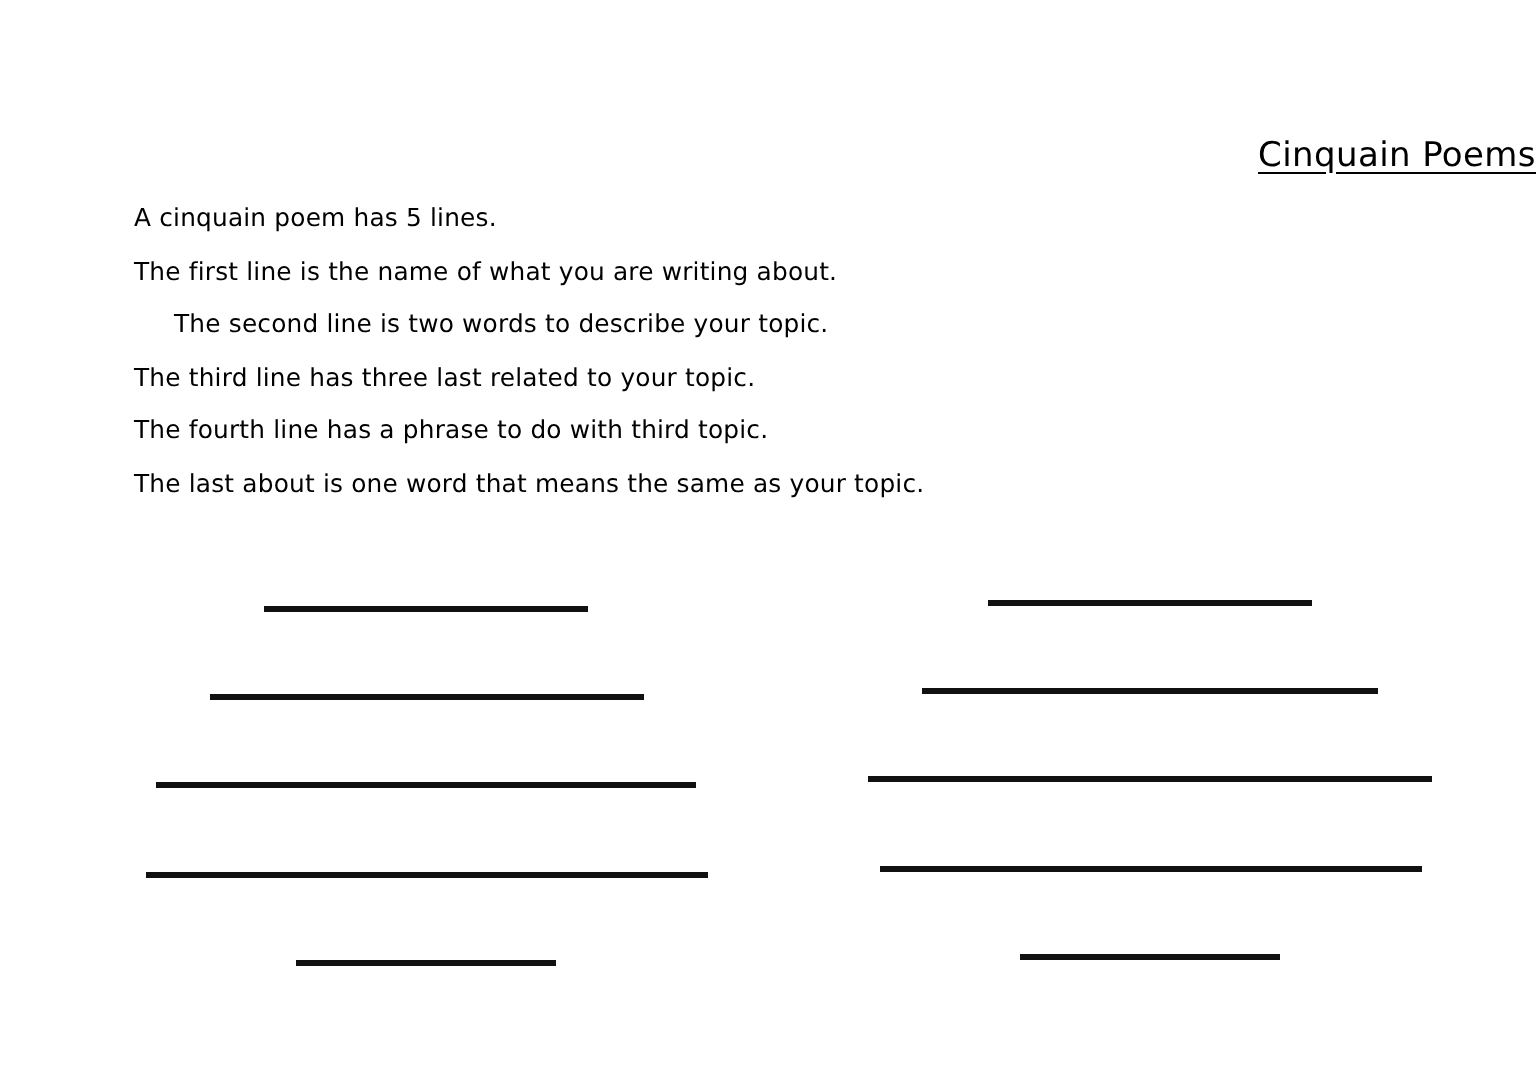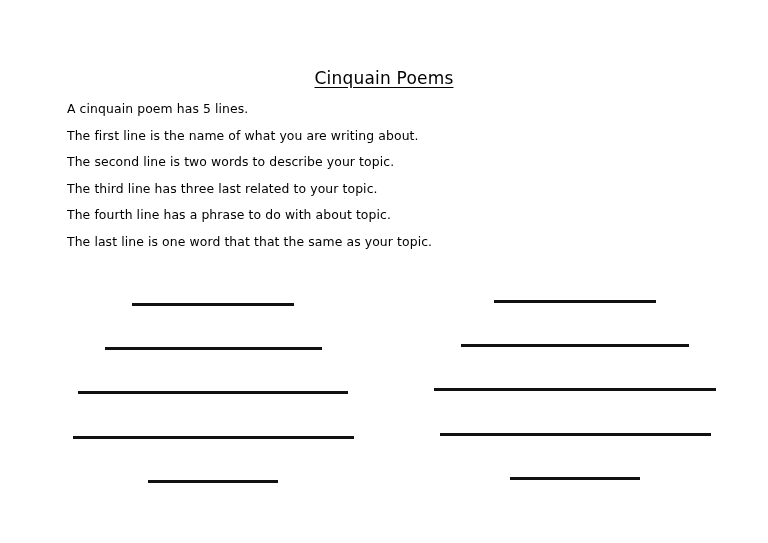--- a/index.html
+++ b/index.html
@@ -1,42 +1,42 @@
 <!DOCTYPE html>
 <html><head>
   <meta charset="utf-8">
   <style>
     html, body { margin: 0; padding: 0; }
     body {
       width: 768px; height: 543px; background: #ffffff; position: relative; overflow: hidden;
       font-family: "DejaVu Sans", sans-serif; color: #000;
     }
     .title {
-      position: absolute; left: 0; width: 768px; top: 68px; text-align: center;
+      position: absolute; left: 0; width: 768px; top: 68px; text-align: right;
       font-size: 17px; text-decoration: underline; text-underline-offset: 3px; letter-spacing: 0.2px;
     }
     .para {
       position: absolute; left: 67px; font-size: 12.4px; white-space: nowrap; letter-spacing: 0.1px;
     }
     .wline {
       position: absolute; height: 3px; background: #111;
     }
   </style>
 </head>
 <body>
 
 <div>
   <div class="title">Cinquain Poems</div>
 
   <div class="para" style="top:101px;">A cinquain poem has 5 lines.</div>
   <div class="para" style="top:128px;text-align:right;">The first line is the name of what you are writing about.</div>
-  <div class="para" style="top:154px;">The second line is two words to describe your topic.</div>
+  <div class="para" style="top:154px;margin-left:20px;">The second line is two words to describe your topic.</div>
   <div class="para" style="top:181px;">The third line has three last related to your topic.</div>
-  <div class="para" style="top:207px;">The fourth line has a phrase to do with about topic.</div>
-  <div class="para" style="top:234px;">The last line is one word that that the same as your topic.</div>
+  <div class="para" style="top:207px;">The fourth line has a phrase to do with third topic.</div>
+  <div class="para" style="top:234px;">The last about is one word that means the same as your topic.</div>
 
   <div>
     <div class="wline" style="left:132px; width:162px; top:303px;"></div>
     <div class="wline" style="left:105px; width:217px; top:347px;"></div>
     <div class="wline" style="left:78px;  width:270px; top:391px;"></div>
     <div class="wline" style="left:73px;  width:281px; top:436px;"></div>
     <div class="wline" style="left:148px; width:130px; top:480px;"></div>
   </div>
 
   <div>

